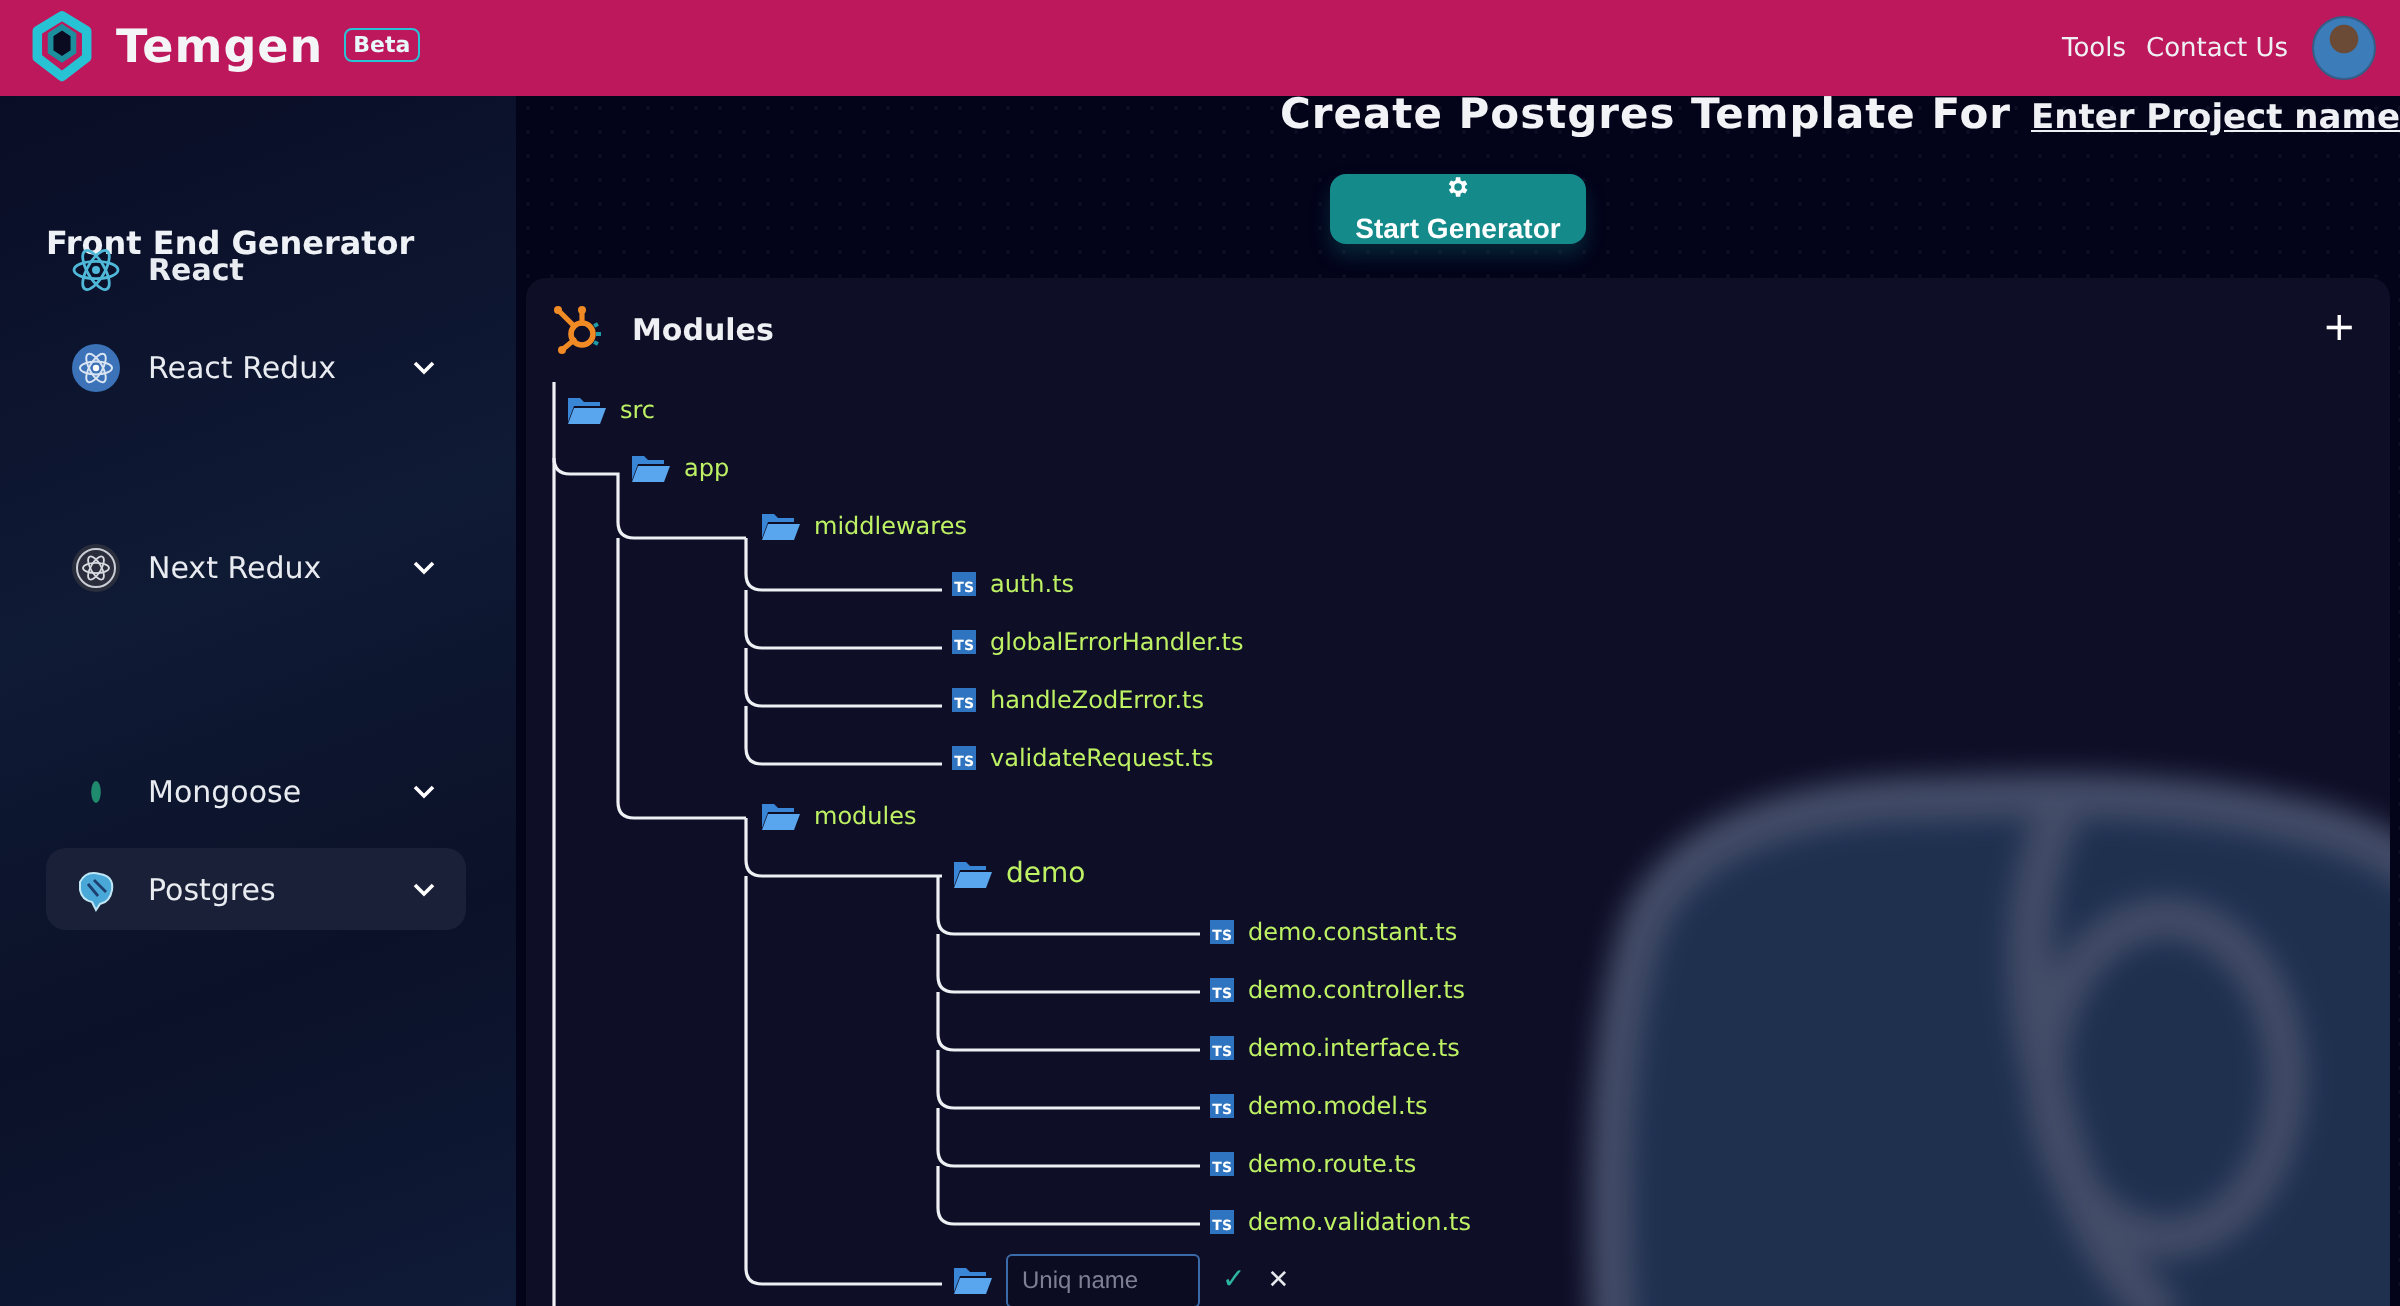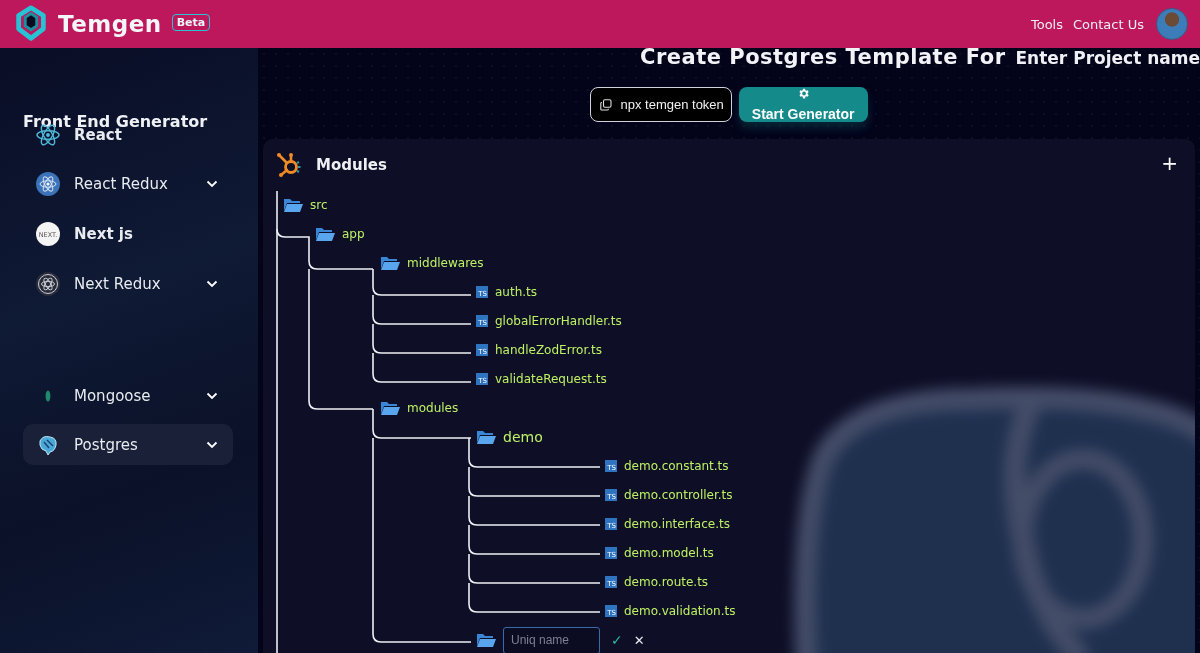--- a/index.html
+++ b/index.html
@@ -51,21 +51,21 @@
     position: absolute; top: 48px; left: 258px; width: 942px; height: 605px;
     background: #03031a;
     background-image: radial-gradient(rgba(255,255,255,0.04) 1px, transparent 1px);
     background-size: 12px 12px;
   }
   .title-row {
     position: absolute; top: 44px; left: 0; width: 942px;
     display: flex; justify-content: center; align-items: baseline; gap: 10px;
   }
   .title { font-size: 21px; font-weight: bold; color: #f2f3f6; letter-spacing: 0.5px; }
-  .project { font-size: 17px; font-weight: bold; color: #eef0f4; }
+  .project { font-size: 17px; font-weight: bold; color: #eef0f4; text-decoration: underline; }
   .actions {
     position: absolute; top: 87px; left: 0; width: 942px;
     display: flex; justify-content: center; gap: 7px;
   }
   .btn-token {
     height: 35px; padding: 0 7px 0 9px; border: 1px solid #cfd2da; border-radius: 8px;
     background: #000; color: #f0f0f0; font-size: 13px; display: flex; align-items: center; gap: 8px;
   }
   .btn-start {
     height: 35px; padding: 0 13px; border-radius: 8px; border: none;
@@ -84,21 +84,21 @@
     filter: blur(7px); opacity: 0.9;
   }
   .panel-head { position: absolute; top: 12px; left: 12px; display: flex; align-items: center; gap: 13px; }
   .panel-title { font-size: 15px; font-weight: bold; color: #eef0f4; }
   .plus { position: absolute; top: 14px; right: 17px; font-size: 20px; color: #fff; line-height: 1; }
   .tree-svg { position: absolute; top: 0; left: 0; }
   .node { position: absolute; display: flex; align-items: center; gap: 7px; height: 20px; }
   .node-label { font-size: 12px; color: #bef264; }
   .node-label.big { font-size: 14px; }
   .ts {
-    width: 12px; height: 12px; background: #2f74c0; color: #fff; font-size: 7px; font-weight: normal;
+    width: 12px; height: 12px; background: #2f74c0; color: #fff; font-size: 7px; font-weight: bold;
     display: flex; align-items: flex-end; justify-content: flex-end; padding: 0 1px 0 0; line-height: 1;
   }
   .name-input {
     width: 97px; height: 27px; background: #0b0b22; border: 1px solid #3b6aa8; border-radius: 3px;
     color: #c7cad6; font-size: 12px; padding: 0 7px; outline: none;
   }
   .name-input::placeholder { color: #7d8092; }
   .ok { color: #2cb5a0; font-size: 14px; margin-left: 4px; }
   .cancel { color: #e7e9ee; font-size: 13px; margin-left: 4px; }
 </style>
@@ -151,29 +151,20 @@
         </svg>
     </span>
     <span class="side-label">React Redux</span>
     <span class="chev">
       <svg width="12" height="8" viewBox="0 0 12 8">
           <path d="M1.5 1.5 L6 6 L10.5 1.5" fill="none" stroke="#fff" stroke-width="1.8"></path>
         </svg>
     </span>
   </div>
 
-  <div class="side-item" style="top:165px;">
-    <span class="side-icon">
-      <svg width="26" height="26" viewBox="0 0 26 26">
-          <circle cx="13" cy="13" r="12" fill="#f4f4f4"></circle>
-          <text x="13" y="15.5" font-size="6.5" text-anchor="middle" fill="#555" font-family="DejaVu Sans, sans-serif">NEXT.</text>
-        </svg>
-    </span>
-    <span class="side-label bold">Next js</span>
-  </div>
 
   <div class="side-item" style="top:215px;">
     <span class="side-icon">
       <svg width="26" height="26" viewBox="0 0 26 26">
           <circle cx="13" cy="13" r="12" fill="#2a2e3c"></circle>
           <circle cx="13" cy="13" r="9.5" fill="none" stroke="#c9ccd4" stroke-width="1"></circle>
           <g fill="none" stroke="#d8dae0" stroke-width="0.9">
             <ellipse cx="13" cy="13" rx="6.5" ry="2.6"></ellipse>
             <ellipse cx="13" cy="13" rx="6.5" ry="2.6" transform="rotate(60 13 13)"></ellipse>
             <ellipse cx="13" cy="13" rx="6.5" ry="2.6" transform="rotate(120 13 13)"></ellipse>
@@ -218,27 +209,20 @@
     </span>
   </div>
 </div>
 
 <div class="main">
   <div class="title-row" style="top:-3px;justify-content:flex-end;">
     <span class="title">Create Postgres Template For</span>
     <span class="project">Enter Project name</span>
   </div>
   <div class="actions" style="top:39px;">
-    <button class="btn-token">
-      <svg width="12" height="12" viewBox="0 0 12 12">
-          <rect x="3.5" y="0.8" width="7.5" height="7.5" rx="1.5" fill="none" stroke="#ddd" stroke-width="1.1"></rect>
-          <path d="M2 3.5 H1.5 A0.8 0.8 0 0 0 0.8 4.3 V10.2 A0.8 0.8 0 0 0 1.6 11 H7.5 A0.8 0.8 0 0 0 8.3 10.2 V9.8" fill="none" stroke="#ddd" stroke-width="1.1"></path>
-        </svg>
-      <span>npx temgen token</span>
-    </button>
     <button class="btn-start">
       <svg width="15" height="15" viewBox="0 0 24 24">
           <path fill="#fff" d="M19.4 13a7.5 7.5 0 0 0 0-2l2.1-1.6-2-3.5-2.5 1a7.6 7.6 0 0 0-1.7-1L15 3h-4l-.4 2.9a7.6 7.6 0 0 0-1.7 1l-2.5-1-2 3.5L6.6 11a7.5 7.5 0 0 0 0 2l-2.1 1.6 2 3.5 2.5-1a7.6 7.6 0 0 0 1.7 1L11 21h4l.4-2.9a7.6 7.6 0 0 0 1.7-1l2.5 1 2-3.5zM13 15.5a3.5 3.5 0 1 1 0-7 3.5 3.5 0 0 1 0 7z"></path>
         </svg>
       <span>Start Generator</span>
     </button>
   </div>
 </div>
 
 <div class="panel">

